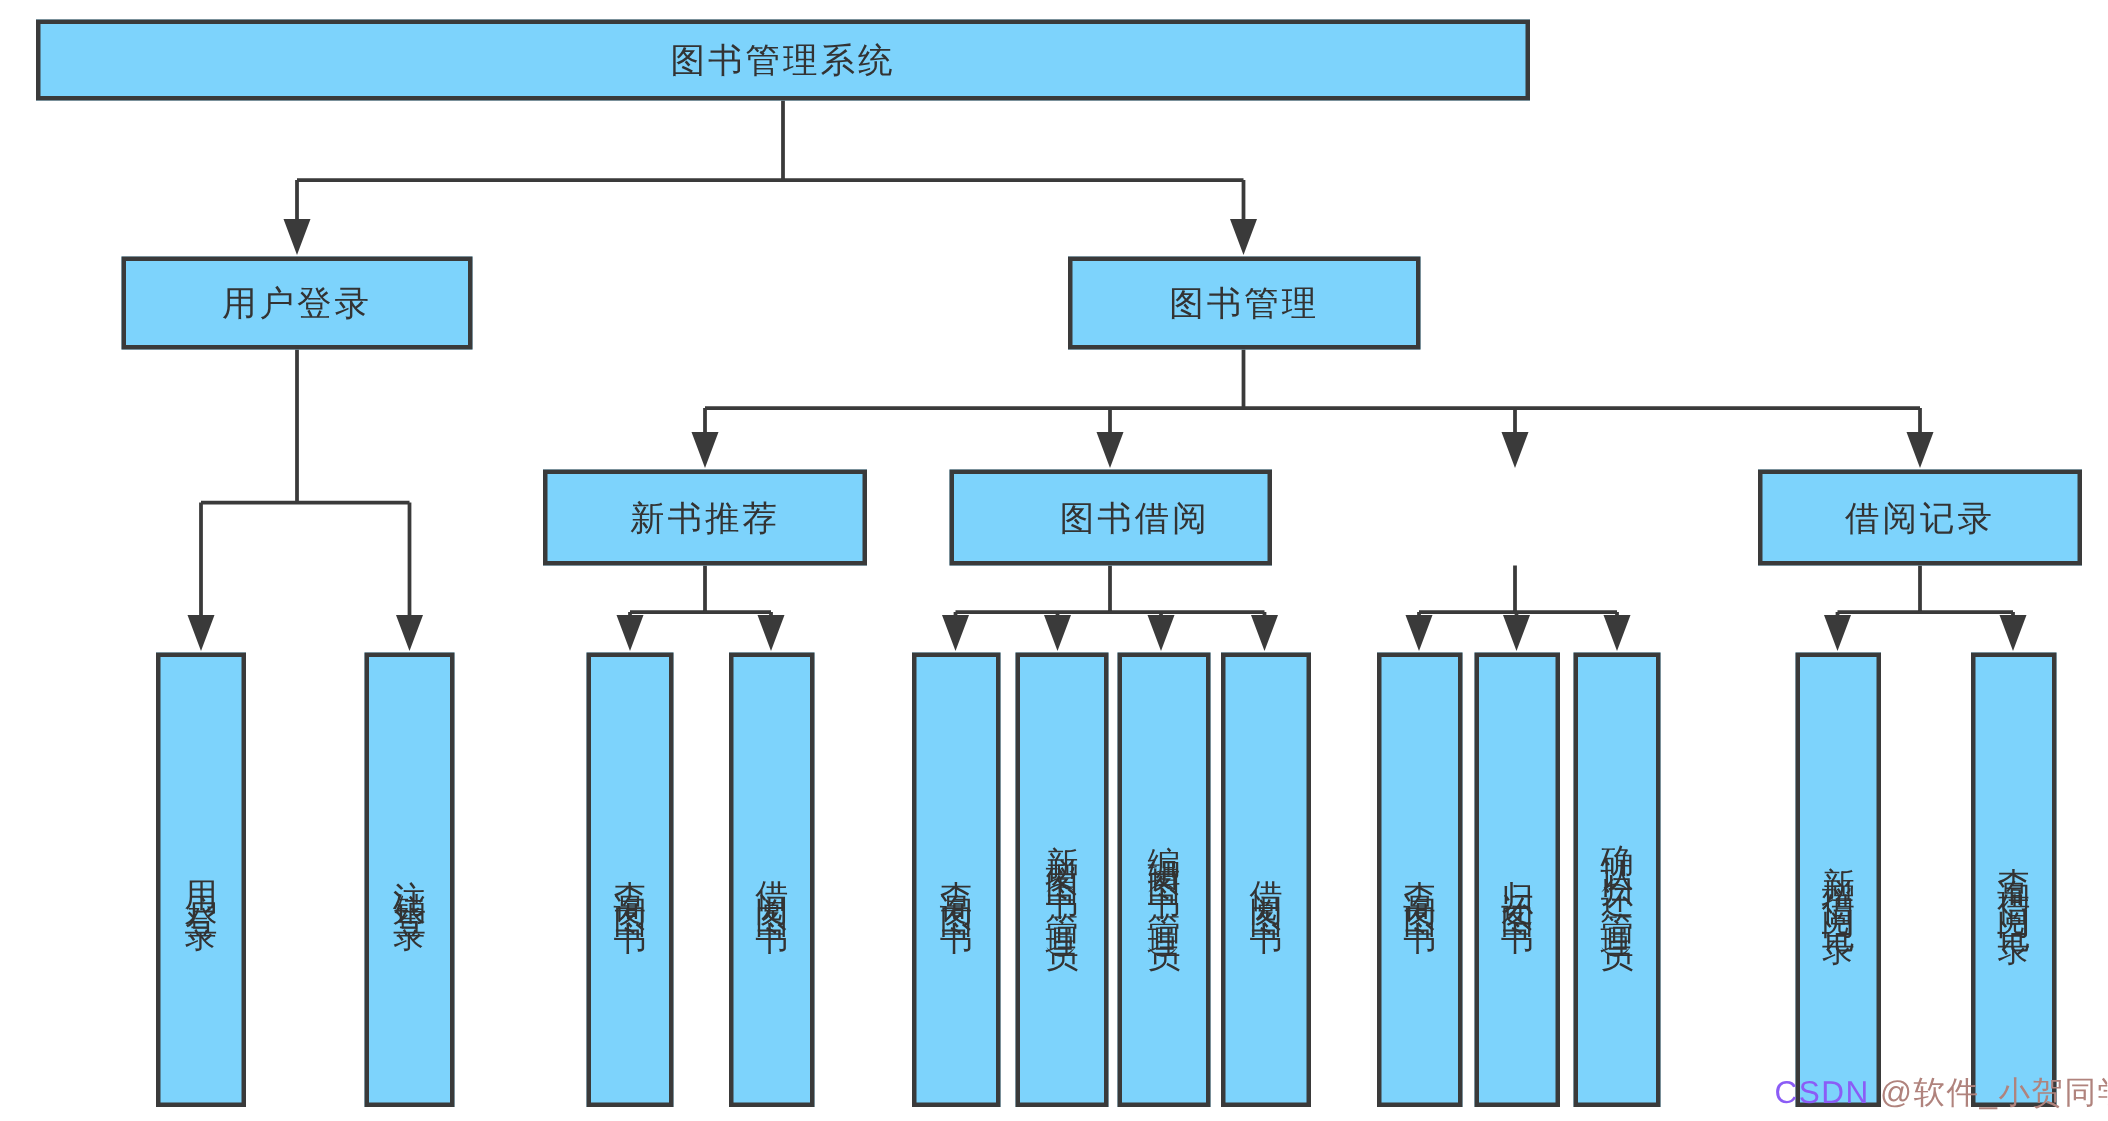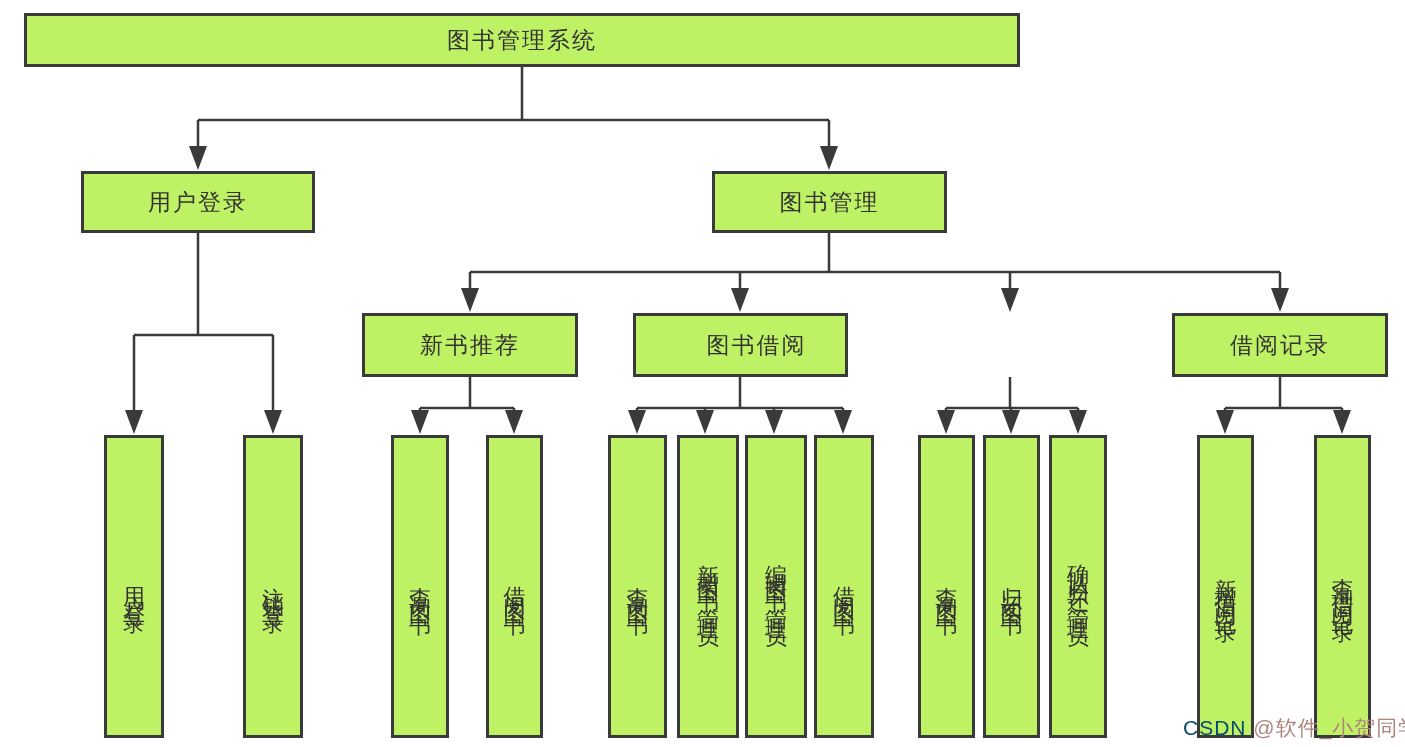--- a/index.html
+++ b/index.html
@@ -18,21 +18,21 @@
   .connectors {
     position: absolute;
     left: 0;
     top: 0;
     z-index: 1;
   }
   .node {
     position: absolute;
     box-sizing: border-box;
     border: 3px solid #3a3a3a;
-    background: #bef264;
+    background: #7dd3fc;
     display: flex;
     align-items: center;
     justify-content: center;
     color: #333333;
     z-index: 2;
   }
   .h-node {
     font-size: 23px;
     letter-spacing: 2px;
     white-space: nowrap;
@@ -47,21 +47,21 @@
   }
   .watermark {
     position: absolute;
     left: 1183px;
     top: 714px;
     z-index: 3;
     font-size: 21px;
     white-space: nowrap;
     letter-spacing: 1px;
   }
-  .wm-prefix { color: #0c4a6e; }
+  .wm-prefix { color: #8b5cf6; }
   .wm-handle { color: #b0837d; }
 </style>
 </head>
 <body>
 
 <div class="canvas">
 
   <svg class="connectors" width="1405" height="747" viewBox="0 0 1405 747">
 
     <path fill="none" stroke="#3a3a3a" stroke-width="2.5" d="

